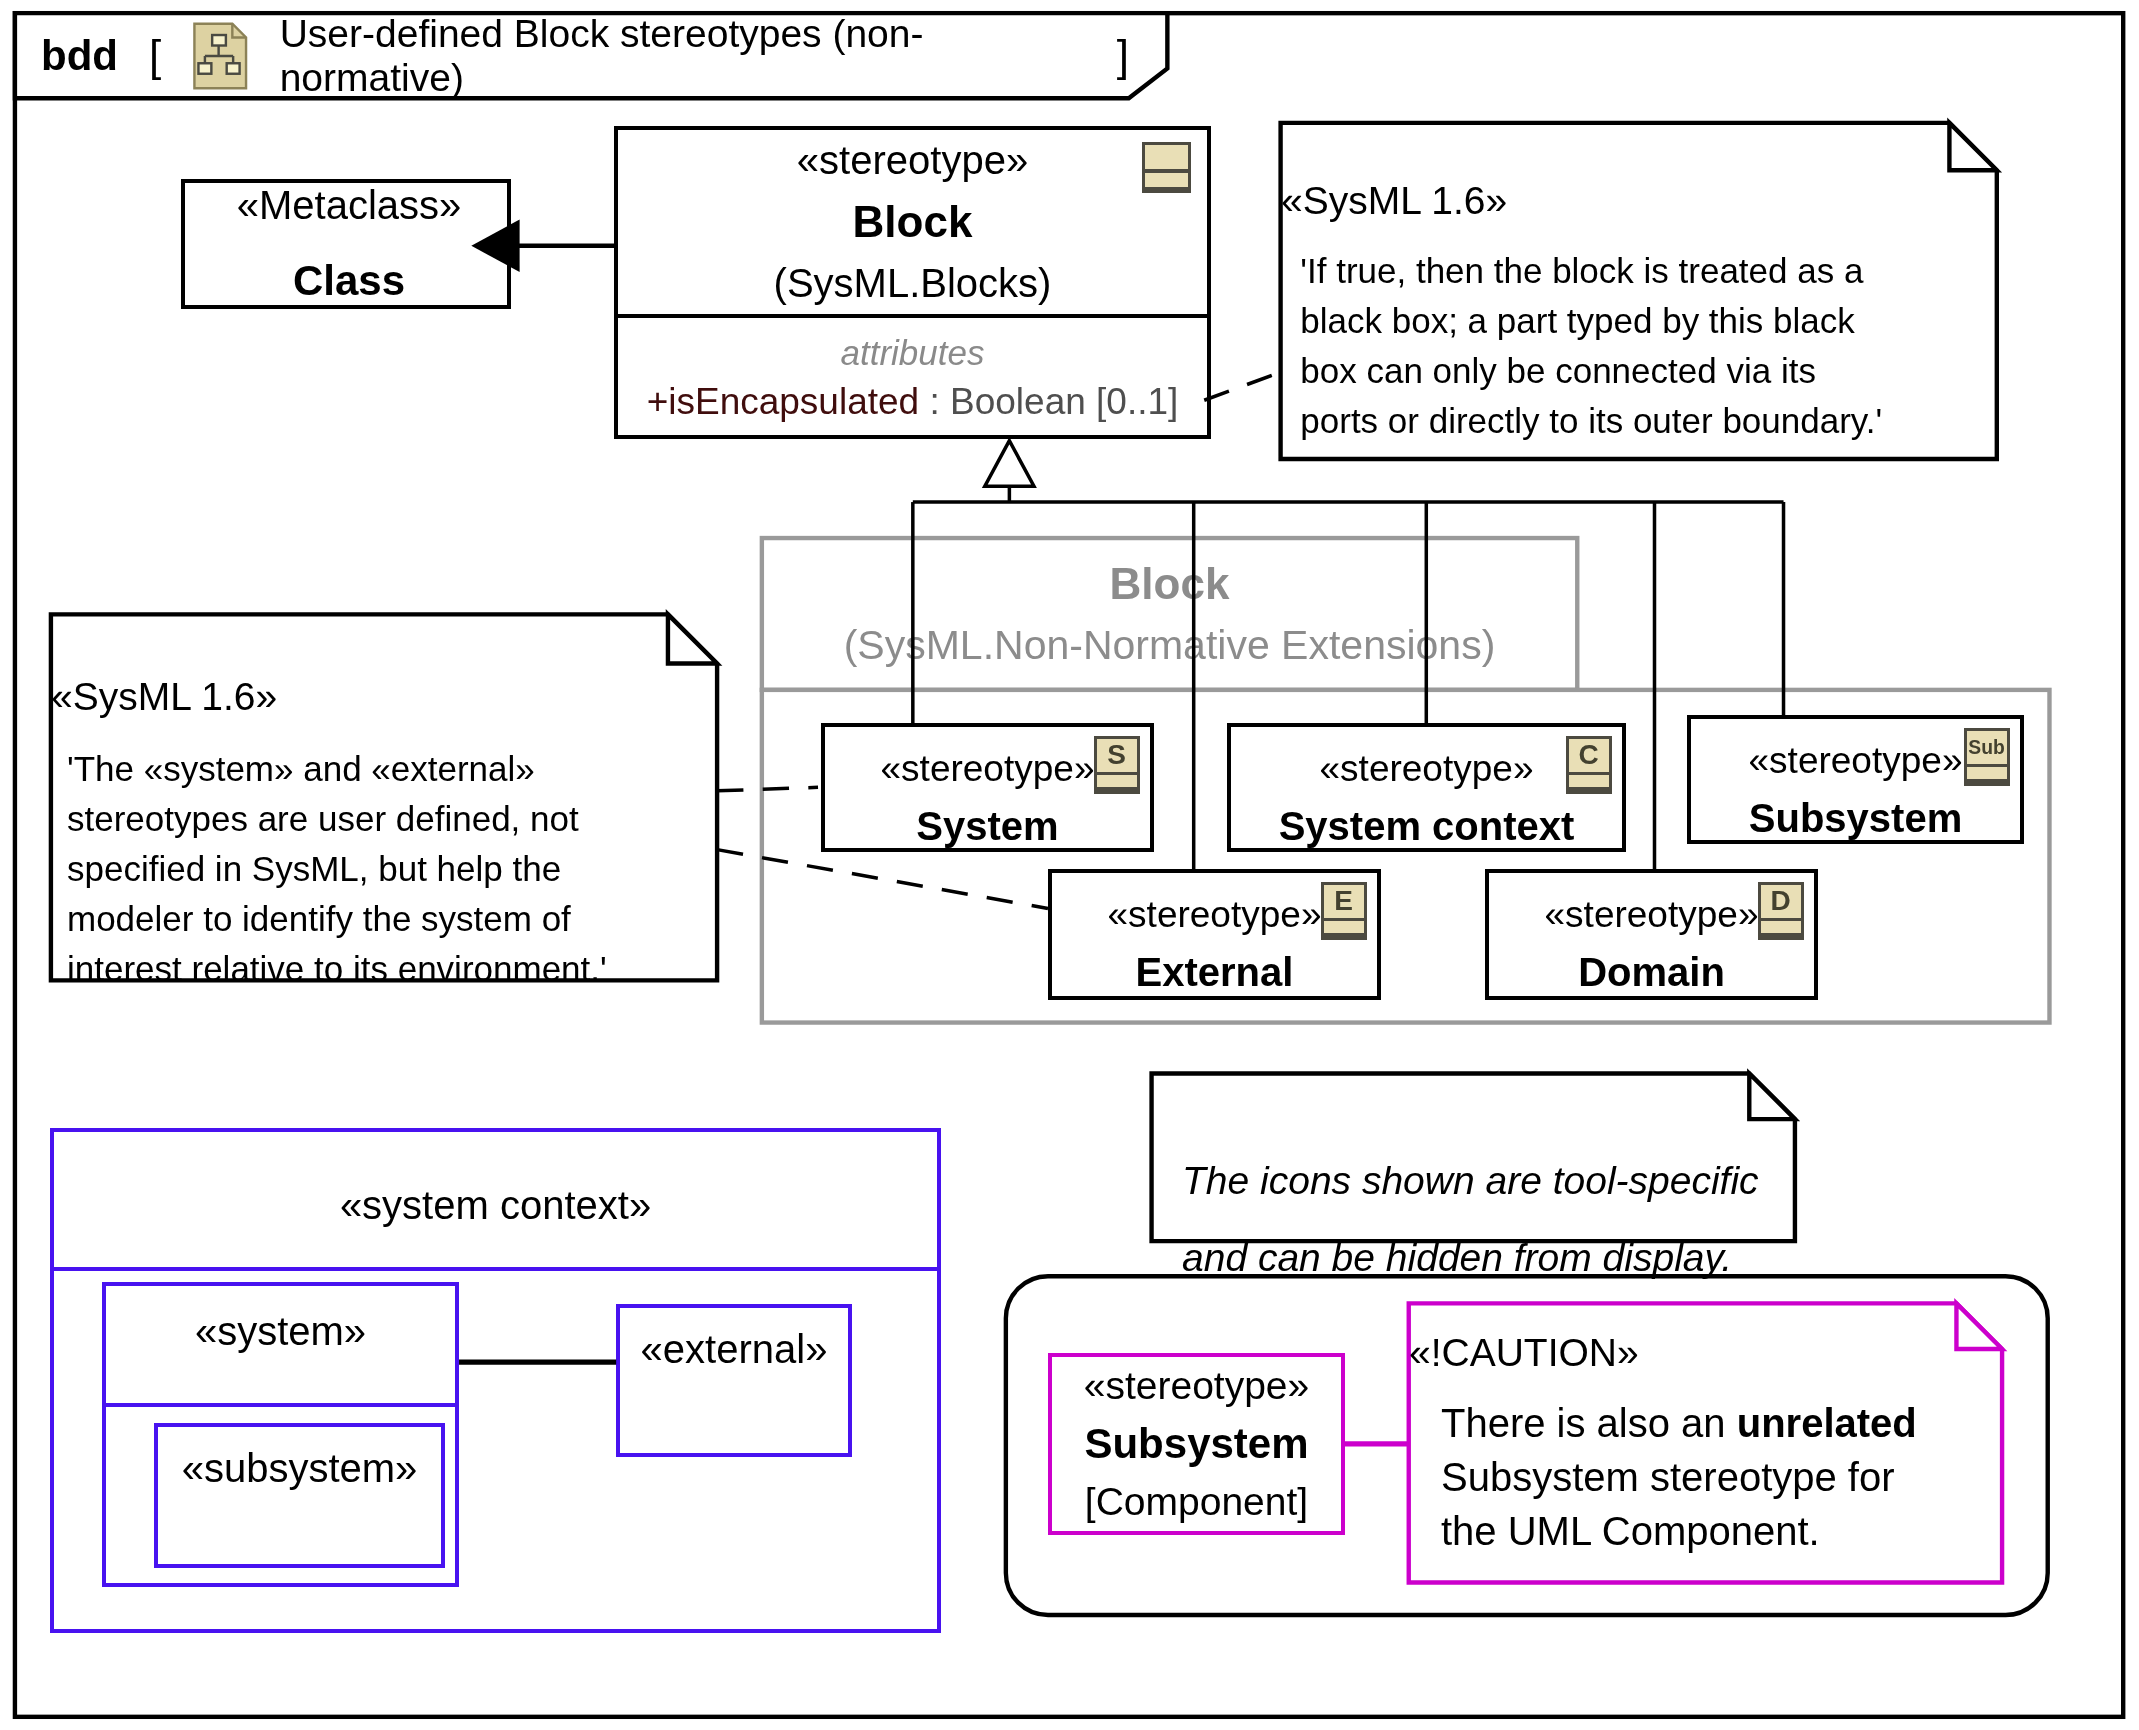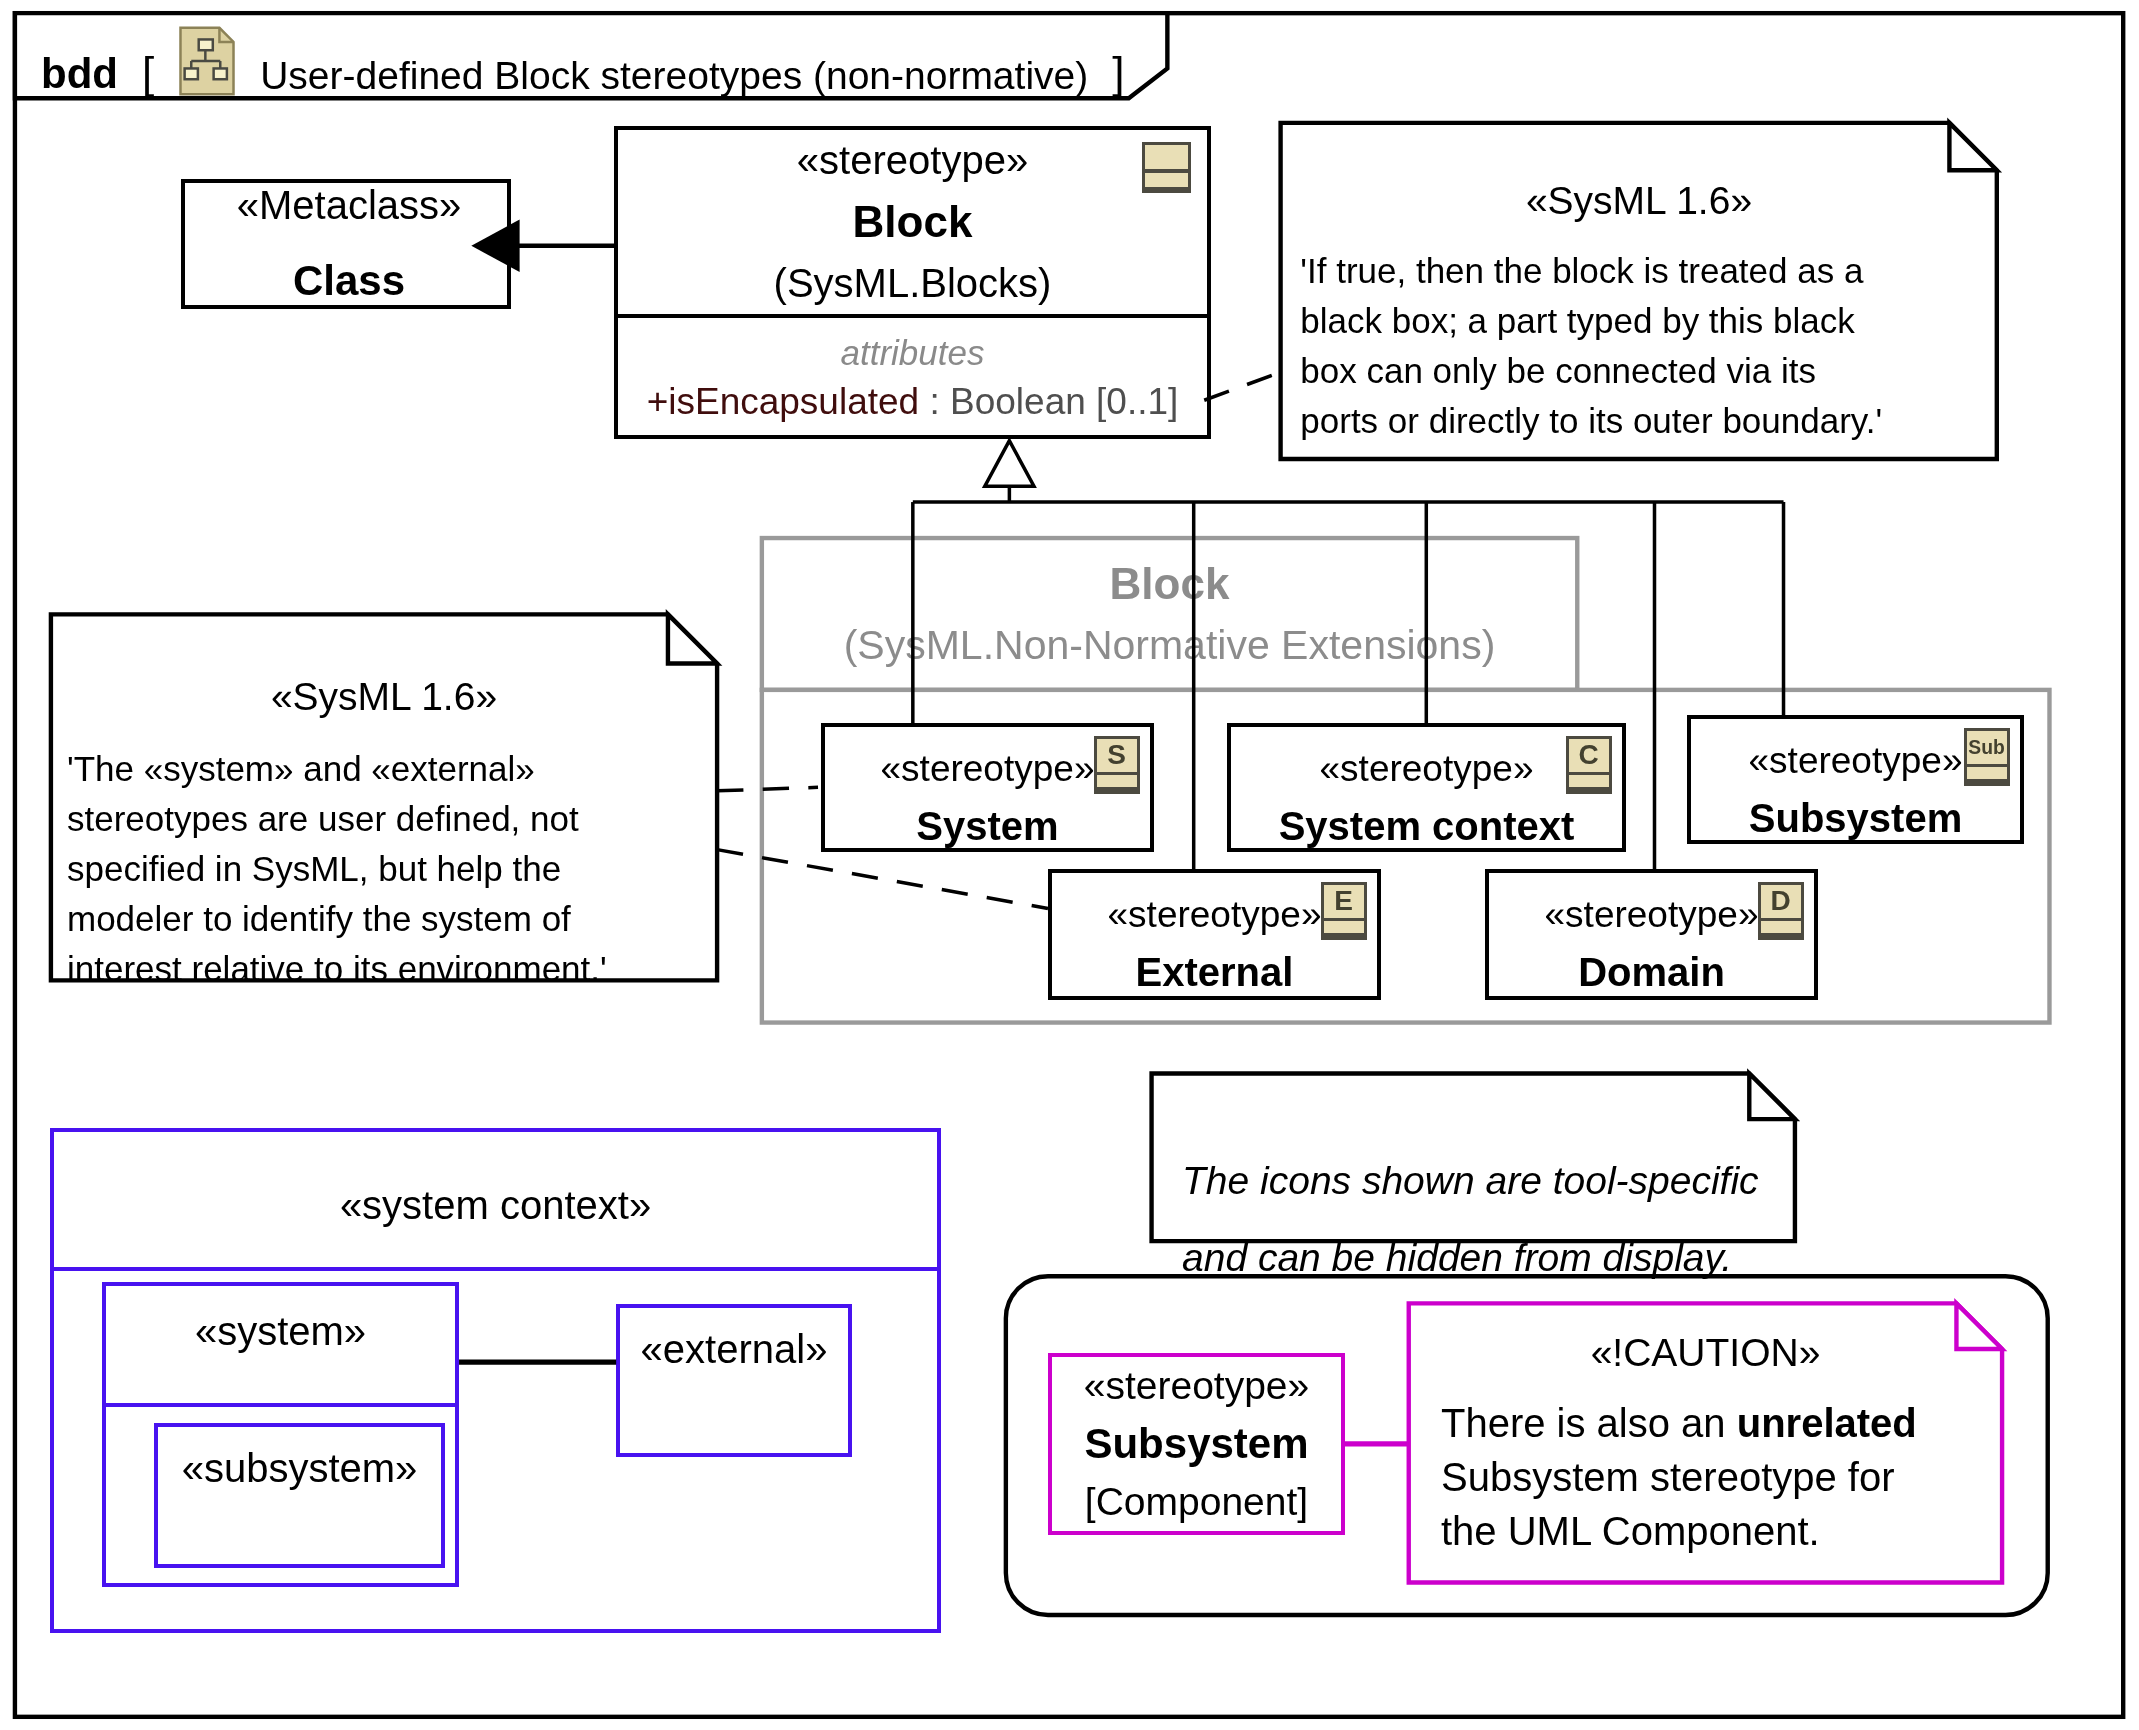--- a/index.html
+++ b/index.html
@@ -7,21 +7,21 @@
           font-family:"Liberation Sans",sans-serif;color:#000;overflow:hidden;}
   svg.layer{position:absolute;left:0;top:0;pointer-events:none;}
   #svg-under{z-index:1;}
   .el{position:absolute;z-index:2;box-sizing:border-box;}
   #svg-over{z-index:3;}
   .box{position:absolute;z-index:2;box-sizing:border-box;background:#fff;border:4.4px solid #000;}
   .ctr{display:flex;flex-direction:column;align-items:center;}
   .nowrap{white-space:nowrap;}
 
   
-  .tabContent{display:flex;align-items:flex-end;gap:24px;padding-left:26px;font-size:39px;}
+  .tabContent{display:flex;align-items:center;gap:31px;padding-left:26px;font-size:39px;}
   .tabKeyword{font-weight:bold;font-size:42px;}
   .bracket{font-size:44px;}
 
   
   .kw{font-size:40px;}
   .nm{font-size:42px;font-weight:bold;}
   .pk{font-size:40px;}
 
   
   .stype .stLabel{font-size:37px;margin-top:21px;text-align:center;}
@@ -35,21 +35,21 @@
   .sletter.small{font-size:19.3px;}
   .sbars{height:19.3px;display:flex;flex-direction:column;justify-content:space-between;}
   .sbars i{display:block;height:3.5px;background:#4c4a40;}
 
   
   .bicon{position:absolute;top:12.3px;right:16px;width:49px;height:51px;background:#e9dfb6;
          border:3.5px solid #4c4a40;box-sizing:border-box;display:flex;flex-direction:column;justify-content:flex-end;}
   .bicon .sbars{height:21px;}
 
   
-  .noteTitle{text-align:center;font-size:37px;}
+  .noteTitle{text-align:left;font-size:37px;}
   .noteLine{font-size:35px;line-height:50px;white-space:nowrap;}
   .italic{font-style:italic;margin-top:24px;}
 
   .grayText{color:#8c8c8c;}
   .attrLabel{color:#8a8a8a;font-style:italic;font-size:35px;}
   .attrName{color:#400d0d;}
   .attrType{color:#4f4f4f;}
 
   .blueBox{border-color:#4812f0;}
   .magBox{border-color:#cc00cc;}

